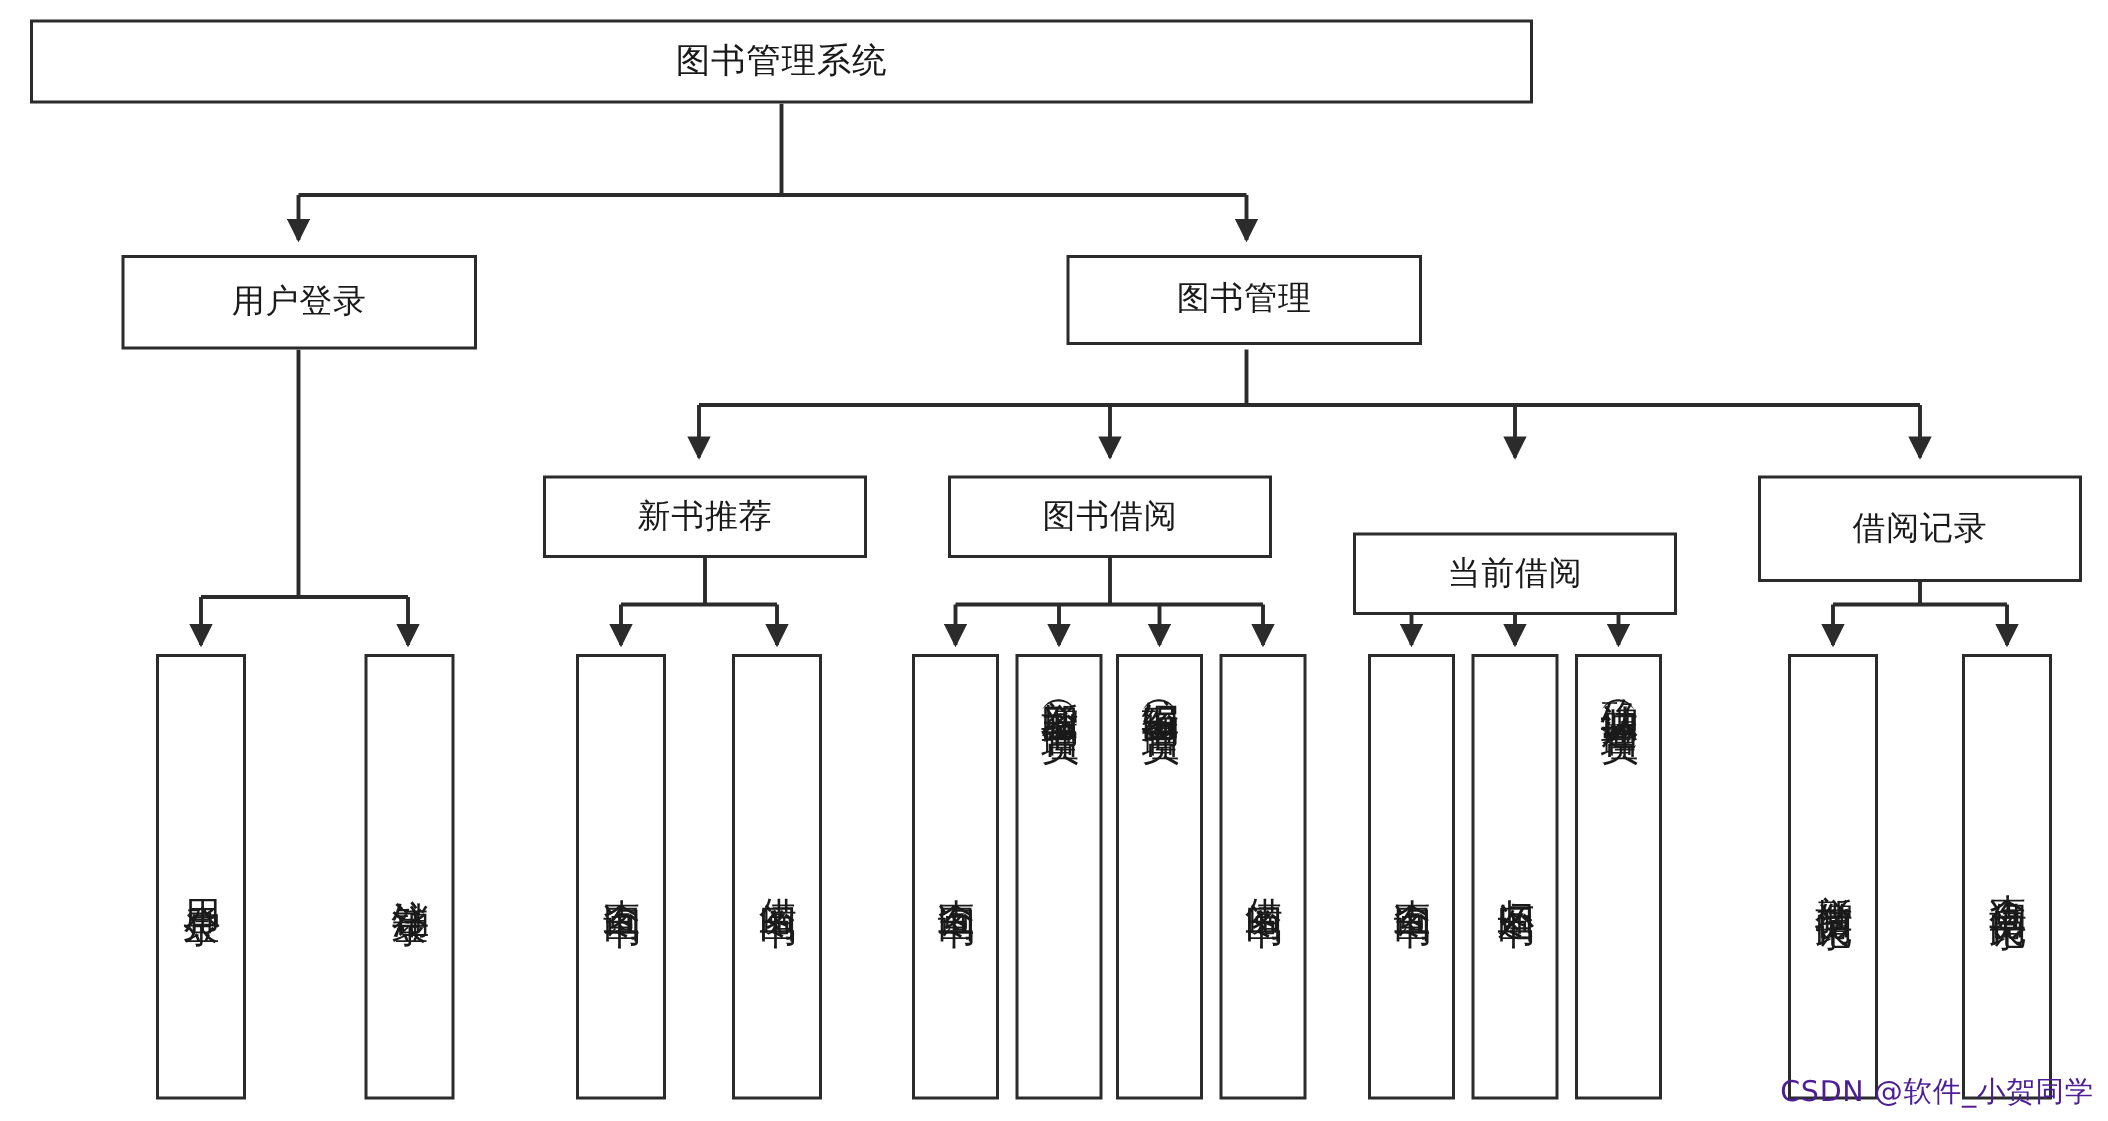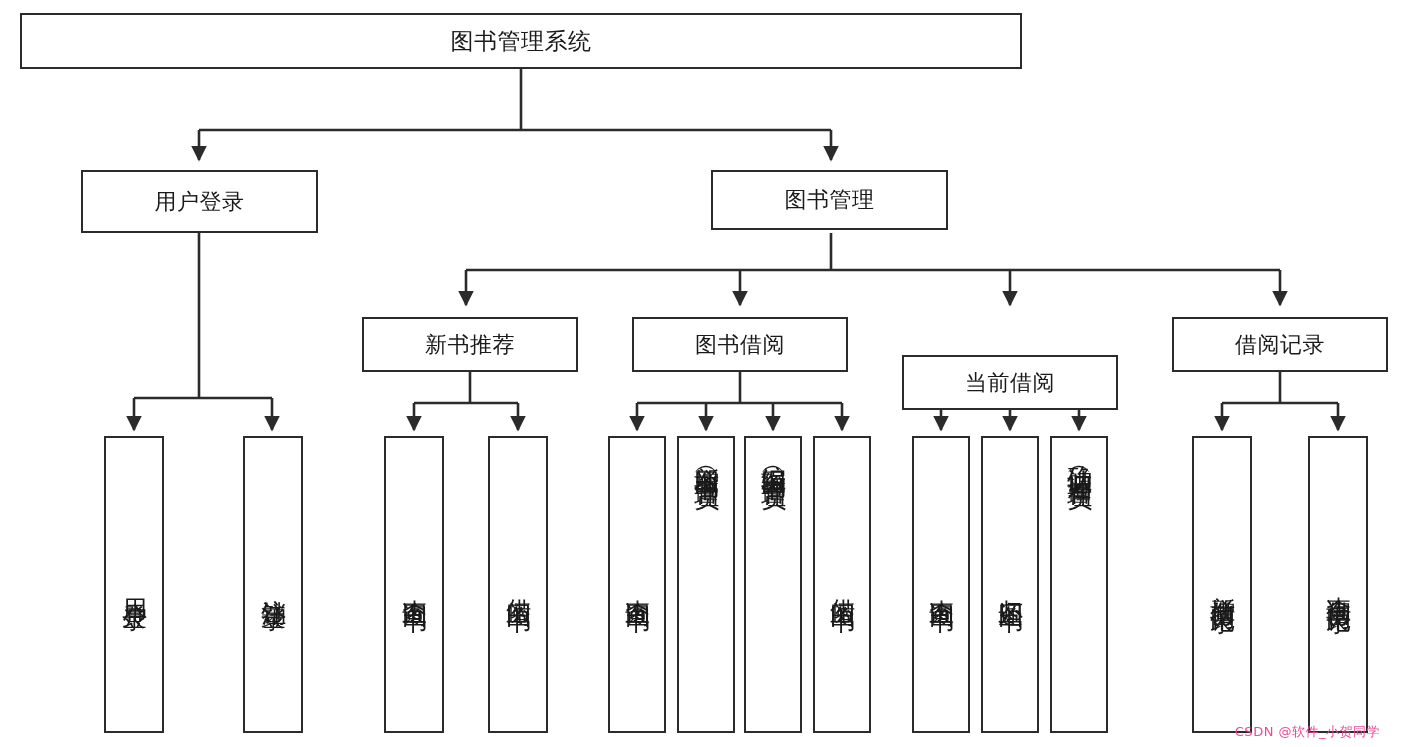--- a/index.html
+++ b/index.html
@@ -60,24 +60,24 @@
     letter-spacing: 3px;
     white-space: nowrap;
   }
   .leaf.tall-text { padding-top: 8px; }
   .leaf.mid-text {
     align-items: center;
     padding-top: 0;
   }
   .watermark {
     position: absolute;
-    right: 25px;
+    right: 9px;
     bottom: 6px;
-    font-size: 13px;
-    color: #ec4899;
+    font-size: 19px;
+    color: #4c1d95;
     letter-spacing: 0.5px;
     white-space: nowrap;
   }
 </style>
 </head>
 <body>
 
 <div id="canvas">
 
   <svg class="edges" viewBox="0 0 1405 747" xmlns="http://www.w3.org/2000/svg">
@@ -143,21 +143,21 @@
 
   <div class="node horiz" style="left:362px; top:317px; width:216px; height:55px;">
     <span class="lbl">新书推荐</span>
   </div>
   <div class="node horiz" style="left:632px; top:317px; width:216px; height:55px;">
     <span class="lbl">图书借阅</span>
   </div>
   <div class="node horiz" style="left:902px; top:317px; width:216px; height:55px;margin-top:38px;">
     <span class="lbl">当前借阅</span>
   </div>
-  <div class="node horiz" style="left:1172px; top:317px; width:216px; height:55px;">
+  <div class="node horiz" style="left:1172px; top:317px; width:216px; height:71px;">
     <span class="lbl">借阅记录</span>
   </div>
 
   <div class="node leaf mid-text" style="left:104px; top:436px; width:60px; height:297px;">
     <span class="lbl">用户登录</span>
   </div>
   <div class="node leaf mid-text" style="left:243px; top:436px; width:60px; height:297px;">
     <span class="lbl">注销登录</span>
   </div>
 

